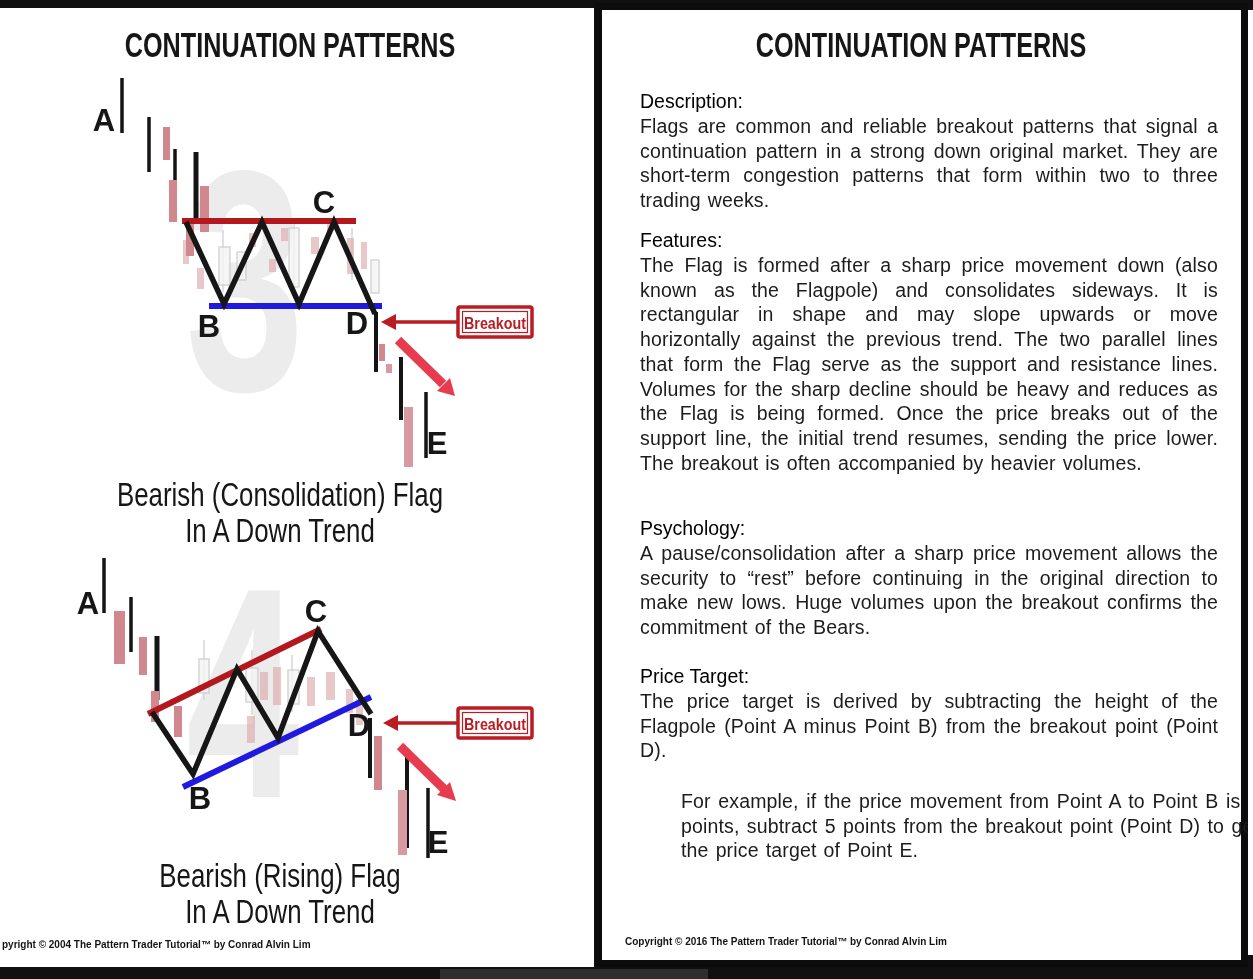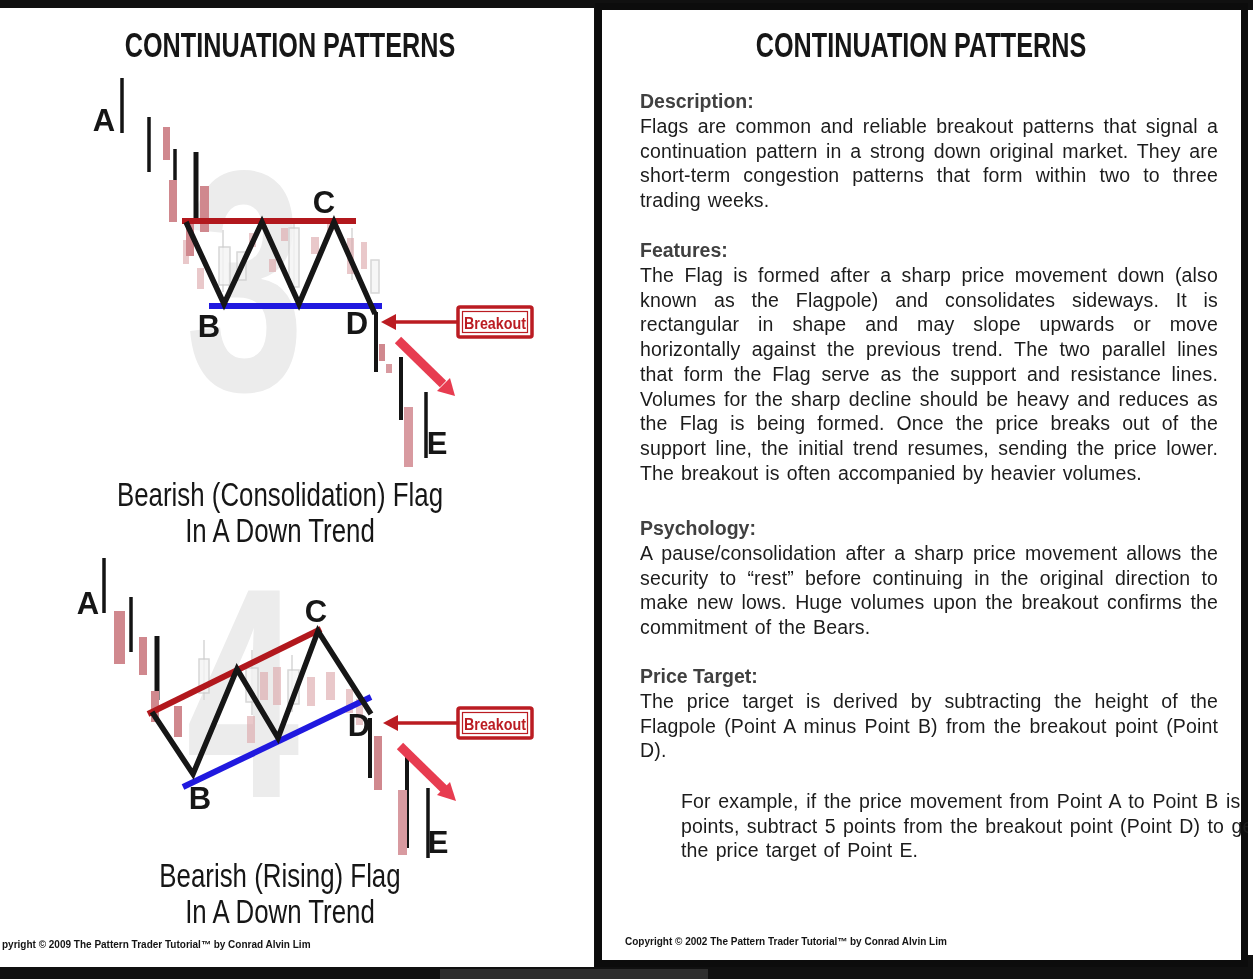--- a/index.html
+++ b/index.html
@@ -40,27 +40,27 @@
   }
   .bottom-band-seg {
     position:absolute; left:440px; top:969px; width:268px; height:10px; background:#2e2e2e;
   }
   .rp-title {
     position:absolute; top:15px; left:0; width:638px; text-align:center;
     font-size:35px; font-weight:bold; color:#161616;
     transform:scaleX(.72); transform-origin:50% 50%; white-space:nowrap;
   }
   .rp-section { position:absolute; left:38px; width:578px; }
-  .rp-head { font-size:19.5px; font-weight:bold; line-height:25px; color:#404040; }
+  .rp-head { font-size:19.5px; font-weight:normal; line-height:25px; color:#000000; }
   .rp-text {
     font-size:19.5px; line-height:24.7px; text-align:justify; color:#1c1c1c;
     letter-spacing:.15px; word-spacing:1.5px;
   }
   .sec-description { top:79px; }
-  .sec-features    { top:228px; }
+  .sec-features    { top:218px; }
   .sec-psychology  { top:506px; }
   .sec-pricetarget { top:654px; }
   .sec-example     { top:779px;margin-left:41px; }
   .rp-copyright {
     position:absolute; left:23px; top:926px; font-size:10px; font-weight:bold;
     color:#141414; white-space:nowrap;
   }
   
   .wm { font-weight:bold; fill:#ececec; text-anchor:middle;
         font-family:"Liberation Sans", sans-serif; }
@@ -214,21 +214,21 @@
         <line x1="400" y1="746" x2="444" y2="789" stroke="#e73c50" stroke-width="9"></line>
         <polygon points="456,801 437,795 450,782" fill="#e73c50"></polygon>
       </g>
     </svg>
 
     <div class="caption caption2">
       <div>Bearish (Rising) Flag</div>
       <div>In A Down Trend</div>
     </div>
 
-    <div class="lp-copyright">pyright © 2009 The Pattern Trader Tutorial™ by Conrad Alvin Lim</div>
+    <div class="lp-copyright">pyright © 2004 The Pattern Trader Tutorial™ by Conrad Alvin Lim</div>
   </div>
 
   <div class="page-right">
 
     <div class="rp-title">CONTINUATION PATTERNS</div>
 
     <div class="rp-section sec-description">
       <div class="rp-head">Description:</div>
       <div class="rp-text">Flags are common and reliable breakout patterns that signal a continuation pattern in a strong down original market. They are short-term congestion patterns that form within two to three trading weeks.</div>
     </div>
@@ -245,18 +245,18 @@
 
     <div class="rp-section sec-psychology">
       <div class="rp-head">Psychology:</div>
       <div class="rp-text">A pause/consolidation after a sharp price movement allows the security to “rest” before continuing in the original direction to make new lows. Huge volumes upon the breakout confirms the commitment of the Bears.</div>
     </div>
 
     <div class="rp-section sec-example">
       <div class="rp-text">For example, if the price movement from Point A to Point B is 5 points, subtract 5 points from the breakout point (Point D) to get the price target of Point E.</div>
     </div>
 
-    <div class="rp-copyright">Copyright © 2002 The Pattern Trader Tutorial™ by Conrad Alvin Lim</div>
+    <div class="rp-copyright">Copyright © 2016 The Pattern Trader Tutorial™ by Conrad Alvin Lim</div>
   </div>
 
   <div class="right-edge-sliver"></div>
   <div class="bottom-band-seg"></div>
 </div>
 
 </body></html>

